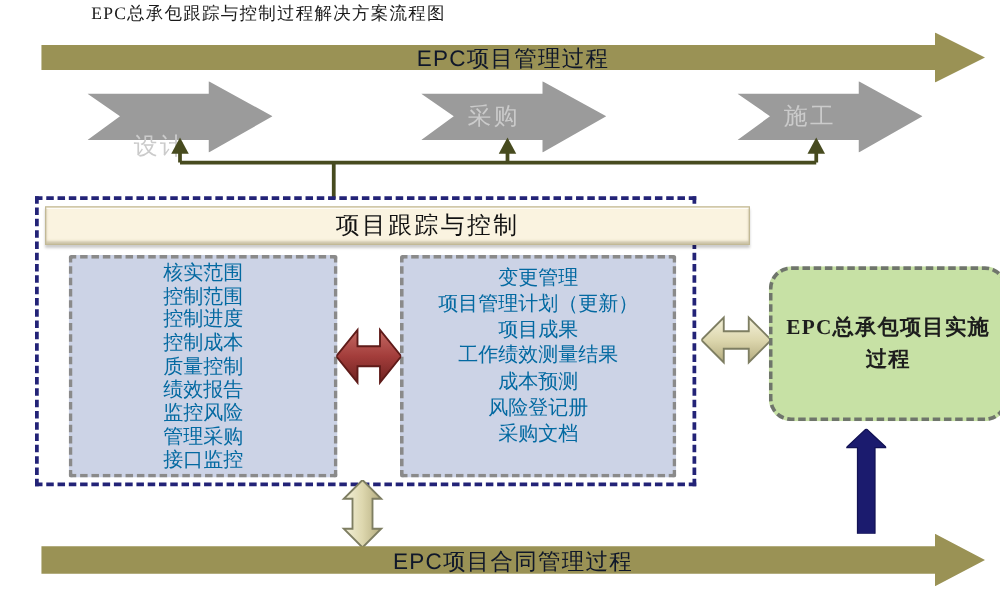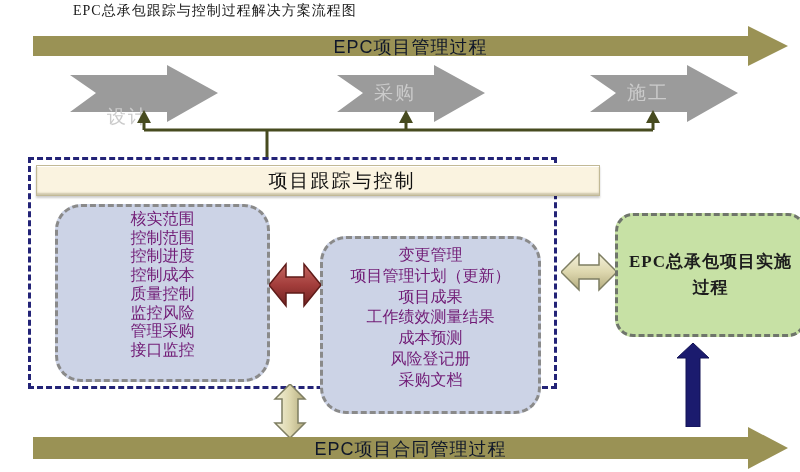--- a/index.html
+++ b/index.html
@@ -7,23 +7,23 @@
           font-family:"Liberation Serif","DejaVu Serif",serif;}
   .abs{position:absolute;}
   .title{left:73px;top:2px;font-size:14px;color:#1a1a1a;letter-spacing:1px;white-space:nowrap;}
   .banner-label{left:33px;width:755px;text-align:center;font-size:18px;font-weight:normal;color:#0f172a;
                 font-family:"Liberation Sans","DejaVu Sans",sans-serif;letter-spacing:1px;}
   .phase-label{width:84px;text-align:center;font-size:19px;color:#cbcbcb;letter-spacing:2px;}
   .outer-box{left:28px;top:157px;width:523px;height:226px;border:3px dashed #232377;background:transparent;}
   .header-bar{left:36px;top:165px;width:514px;height:29px;background:#faf3e0;border:1px solid #c2b996;
               box-shadow:inset 0 1px 0 #ffffff, inset 0 -2px 2px rgba(120,110,70,.35), 0 2px 2px rgba(0,0,0,.2);
               text-align:center;font-size:19px;color:#111;line-height:29px;letter-spacing:2px;padding-left:48px;}
-  .panel{background:#ccd3e6;border:3px dashed #8a8a8a;border-radius:26px;color:#701a75;text-align:center;}
+  .panel{background:#ccd3e6;border:3px dashed #8a8a8a;border-radius:2px;color:#0369a1;text-align:center;}
   .panel-left{left:55px;top:204px;width:209px;height:169px;font-size:16px;line-height:18.7px;padding-top:3px;}
-  .panel-right{left:320px;top:204px;width:215px;height:166px;font-size:16px;line-height:20.8px;padding-top:6px;margin-top:32px;}
+  .panel-right{left:320px;top:204px;width:215px;height:166px;font-size:16px;line-height:20.8px;padding-top:6px;}
   .green-box{left:615px;top:213px;width:167px;height:118px;background:#c7e1a5;border:3px dashed #6f756b;
              border-radius:18px;display:flex;align-items:center;justify-content:center;text-align:center;
              font-size:17px;font-weight:600;color:#1d1d1d;padding:0 9px;line-height:1.55;letter-spacing:1px;}
   svg{display:block;}
 </style>
 </head>
 <body>
 
 <div class="canvas">
 
@@ -67,20 +67,21 @@
   <div class="abs outer-box"></div>
 
   <div class="abs header-bar">项目跟踪与控制</div>
 
   <div class="abs panel panel-left">
     <div>核实范围</div>
     <div>控制范围</div>
     <div>控制进度</div>
     <div>控制成本</div>
     <div>质量控制</div>
+    <div>绩效报告</div>
     <div>监控风险</div>
     <div>管理采购</div>
     <div>接口监控</div>
   </div>
 
   <div class="abs panel panel-right">
     <div>变更管理</div>
     <div>项目管理计划（更新）</div>
     <div>项目成果</div>
     <div>工作绩效测量结果</div>

